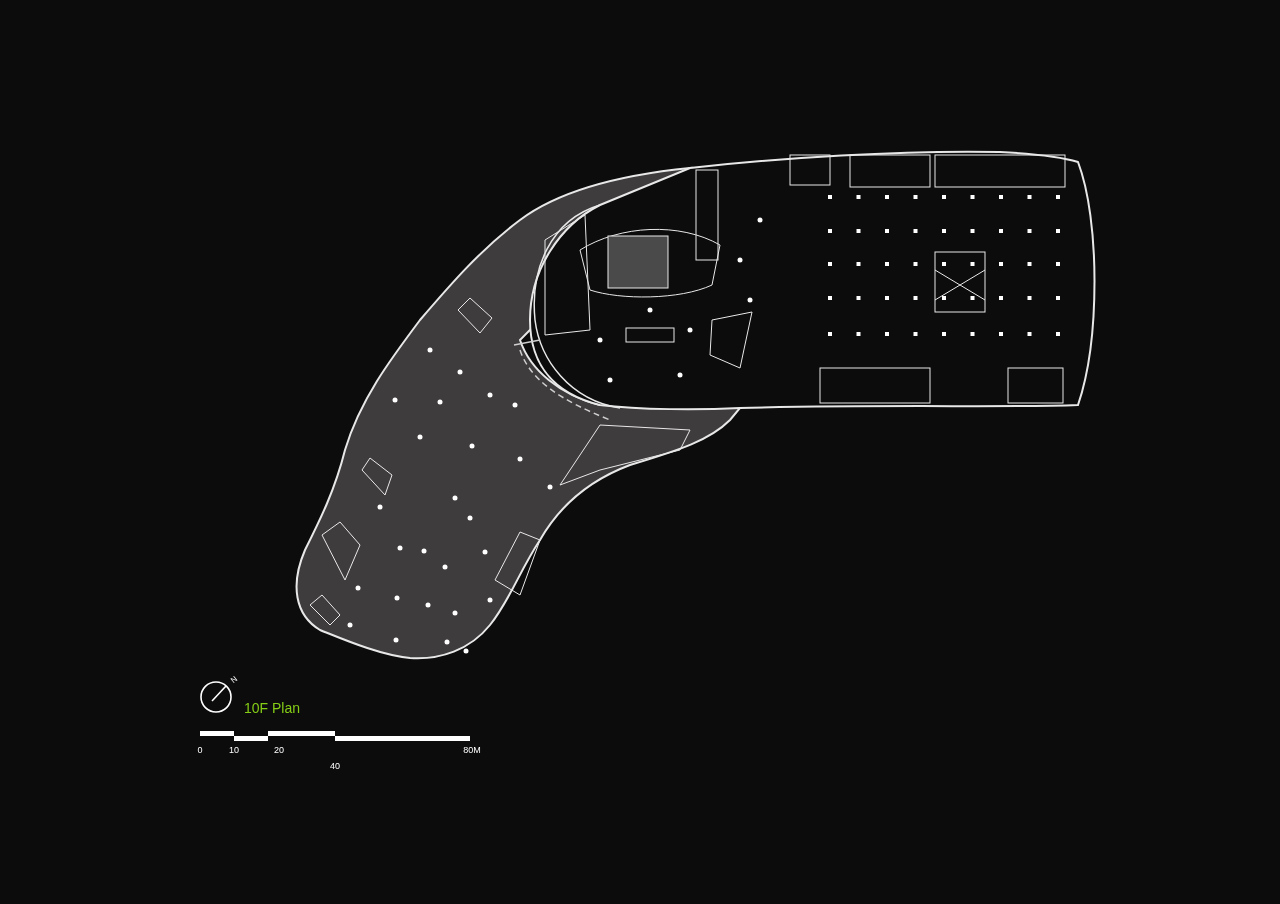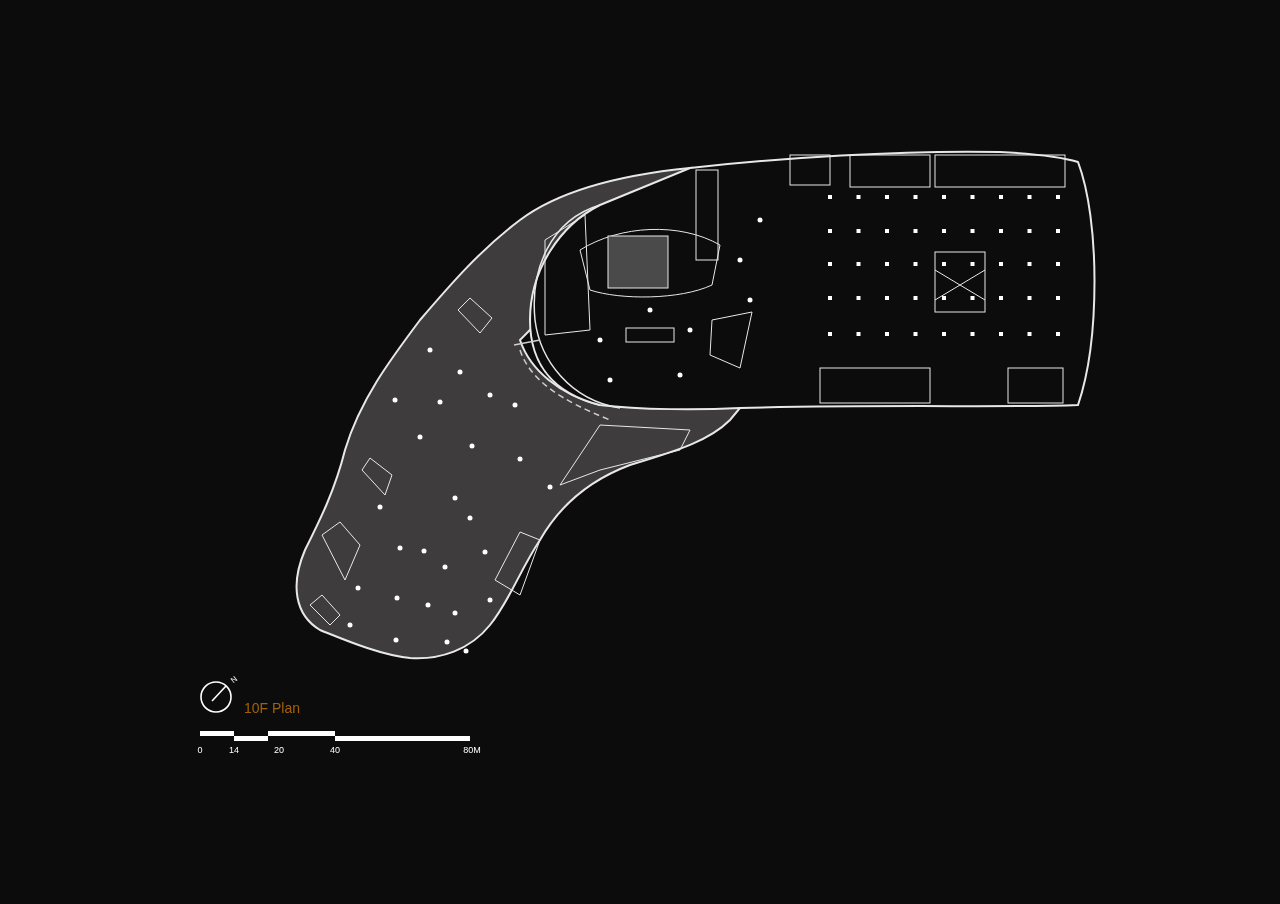--- a/index.html
+++ b/index.html
@@ -1,18 +1,18 @@
 <!DOCTYPE html>
 <html><head>
 <meta charset="utf-8">
 <style>
   html, body { margin:0; padding:0; background:#0c0c0c; }
   body { width:1280px; height:904px; position:relative; overflow:hidden; font-family:"Liberation Sans", sans-serif; }
   #plan { position:absolute; left:0; top:0; }
-  .plan-title { position:absolute; left:244px; top:700px; color:#a16207; font-size:14px; }
+  .plan-title { position:absolute; left:244px; top:700px; color:#84cc16; font-size:14px; }
   .scale-label { position:absolute; top:745px; color:#fff; font-size:9px; transform:translateX(-50%); }
 </style>
 </head>
 <body>
 
 <svg id="plan" width="1280" height="904" viewBox="0 0 1280 904">
 
   <path d="M690,168 C620,175 560,190 520,220 C480,250 450,285 420,320 C390,360 360,400 345,450 C335,490 320,520 305,550 C290,585 295,615 320,630 C345,640 380,655 410,658 C440,660 470,650 490,625 C510,600 520,570 540,540 C560,505 590,480 630,465 C680,450 710,440 730,420 L740,408 L600,405 C560,395 530,370 520,340 Z" fill="#3f3c3d" stroke="#e8e8e8" stroke-width="2"></path>
 
   <path d="M690,168 C780,158 900,150 1000,152 C1040,154 1065,158 1078,162 C1100,220 1100,340 1078,405 C1000,408 900,404 740,408 C700,410 640,410 600,405 C560,395 530,370 530,320 C530,270 560,225 600,205 Z" fill="#0c0c0c" stroke="#e8e8e8" stroke-width="2"></path>
@@ -144,17 +144,17 @@
     <rect x="200" y="731" width="34" height="5"></rect>
     <rect x="234" y="736" width="34" height="5"></rect>
     <rect x="268" y="731" width="67" height="5"></rect>
     <rect x="335" y="736" width="135" height="5"></rect>
   </g>
 </svg>
 
 <div class="plan-title">10F Plan</div>
 <div id="scale-labels">
     <div class="scale-label" style="left: 200px;">0</div>
-    <div class="scale-label" style="left: 234px;">14</div>
+    <div class="scale-label" style="left: 234px;">10</div>
     <div class="scale-label" style="left: 268px; margin-left: 11px;">20</div>
-    <div class="scale-label" style="left: 335px;">40</div>
+    <div class="scale-label" style="left: 335px; margin-top: 16px;">40</div>
     <div class="scale-label" style="left: 472px; text-align: center;">80M</div>
   </div>
 
 </body></html>

